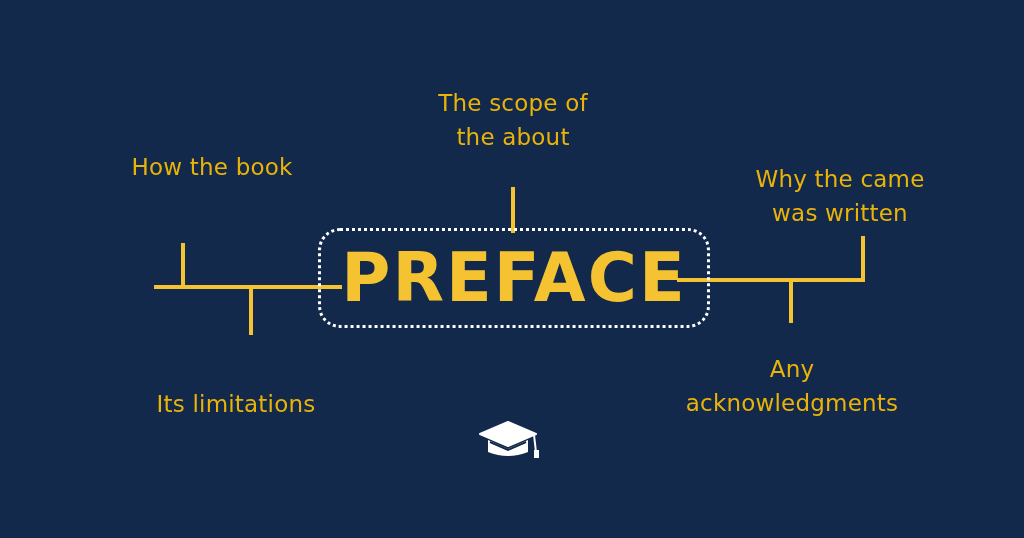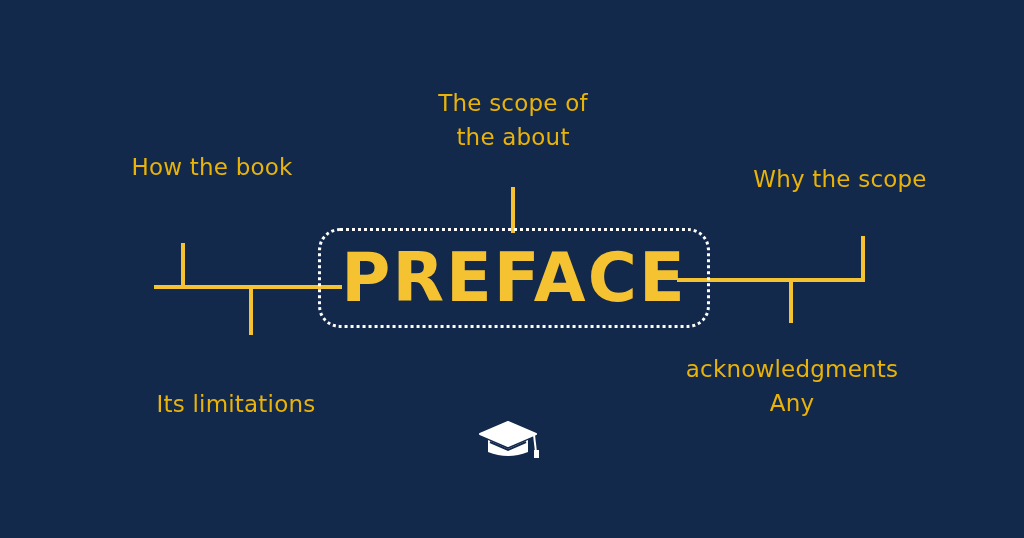--- a/index.html
+++ b/index.html
@@ -35,26 +35,27 @@
 
   <div class="label" style="left:188px;top:150px;margin-left:24px;">
     <div>How the book</div>
   </div>
 
   <div class="label" style="left:236px;top:387px;">
     <div>Its limitations</div>
   </div>
 
   <div class="label" style="left:840px;top:162px;">
-    <div>Why the scope</div>
+    <div>Why the came</div>
+    <div>was written</div>
   </div>
 
   <div class="label" style="left:792px;top:352px;">
+    <div>Any</div>
     <div>acknowledgments</div>
-    <div>Any</div>
   </div>
 
   <svg class="cap" viewBox="0 0 64 44">
     <polygon points="2,16 30,4 58,16 30,28" fill="#ffffff" stroke="#ffffff" stroke-width="2" stroke-linejoin="round"></polygon>
     <path d="M10,22 L10,34 Q30,42 50,34 L50,22 L30,31 Z" fill="#ffffff"></path>
     <path d="M12,24 L30,32 L48,24" fill="none" stroke="#13294b" stroke-width="2"></path>
     <line x1="56" y1="17" x2="58" y2="34" stroke="#ffffff" stroke-width="2"></line>
     <rect x="56" y="32" width="5" height="8" fill="#ffffff"></rect>
   </svg>
 </div>

